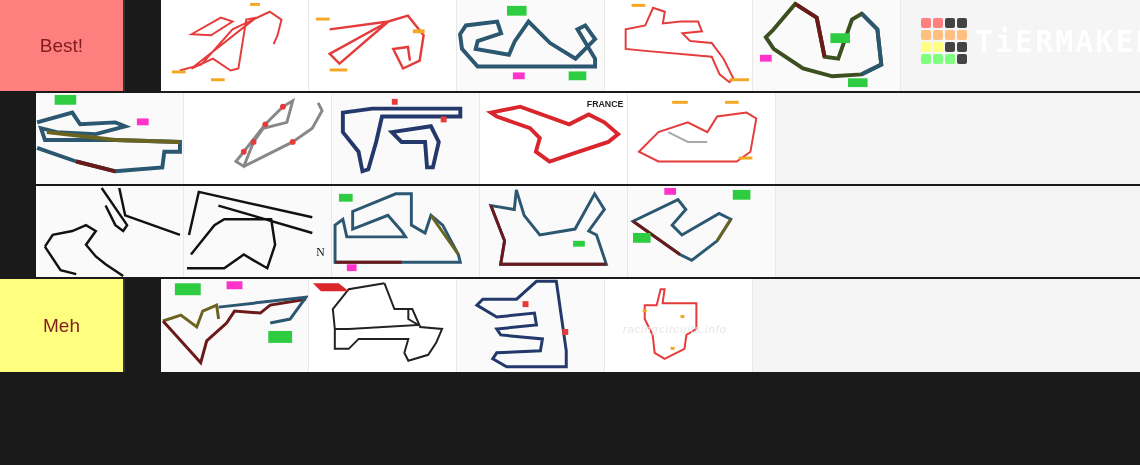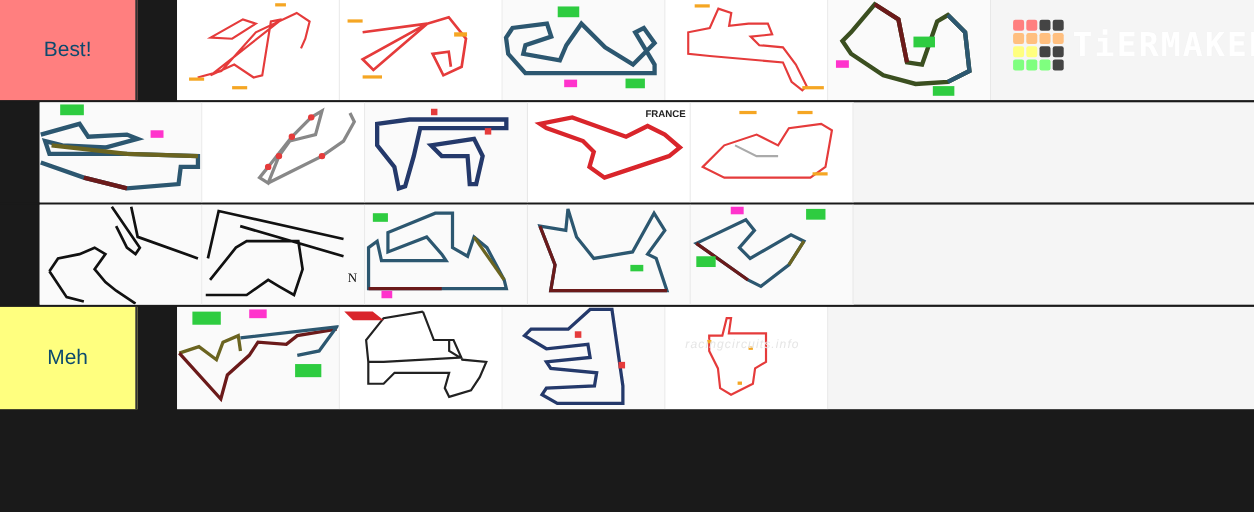--- a/index.html
+++ b/index.html
@@ -3,30 +3,30 @@
   <meta charset="utf-8">
   <style>
     * { box-sizing: border-box; margin: 0; padding: 0; }
     html, body { width: 1140px; height: 465px; background: #1a1a1a; overflow: hidden; }
     body { font-family: "Liberation Sans", sans-serif; }
     .tier-list { width: 1140px; height: 465px; display: flex; flex-direction: column; background: #1a1a1a; }
     .tier-row { display: flex; height: 93px; border-bottom: 2px solid #1a1a1a; }
     .tier-row:last-child { border-bottom: none; }
     .tier-label {
       width: 125px; flex: 0 0 125px; display: flex; align-items: center; justify-content: center;
-      color: #0c4a6e; font-size: 19px; border-right: 2px solid #333; text-align: center;
+      color: #7f1d1d; font-size: 19px; border-right: 2px solid #333; text-align: center;
     }
     .tier-items { flex: 1; background: #f5f5f5; display: flex; align-items: stretch; overflow: hidden; position: relative; margin-left: 36px; }
     .track {
       width: 148px; flex: 0 0 148px; height: 100%; background: #fafafa; position: relative;
       border-right: 1px solid #e8e8e8; overflow: hidden; cursor: grab;
     }
     .track.white { background: #ffffff; }
     .track svg { width: 100%; height: 100%; display: block; }
-    .watermark { position: absolute; left: 18px; top: 28px; font-size: 11px; color: #e6e6e6; font-style: italic; letter-spacing: 1px; }
+    .watermark { position: absolute; left: 18px; top: 44px; font-size: 11px; color: #e6e6e6; font-style: italic; letter-spacing: 1px; }
     .logo { position: absolute; left: 760px; top: 18px; display: flex; align-items: center; }
     .logo-grid { display: grid; grid-template-columns: repeat(4, 10px); grid-gap: 2px; }
     .logo-grid span { width: 10px; height: 10px; border-radius: 2px; display: block; }
     .logo-text { margin-left: 8px; font-size: 30px; font-weight: bold; color: #ffffff; letter-spacing: 2px; font-family: "DejaVu Sans Mono", monospace; text-shadow: 0 0 1px #eee; }
   </style>
 </head>
 <body>
 
 <div class="tier-list">
 

